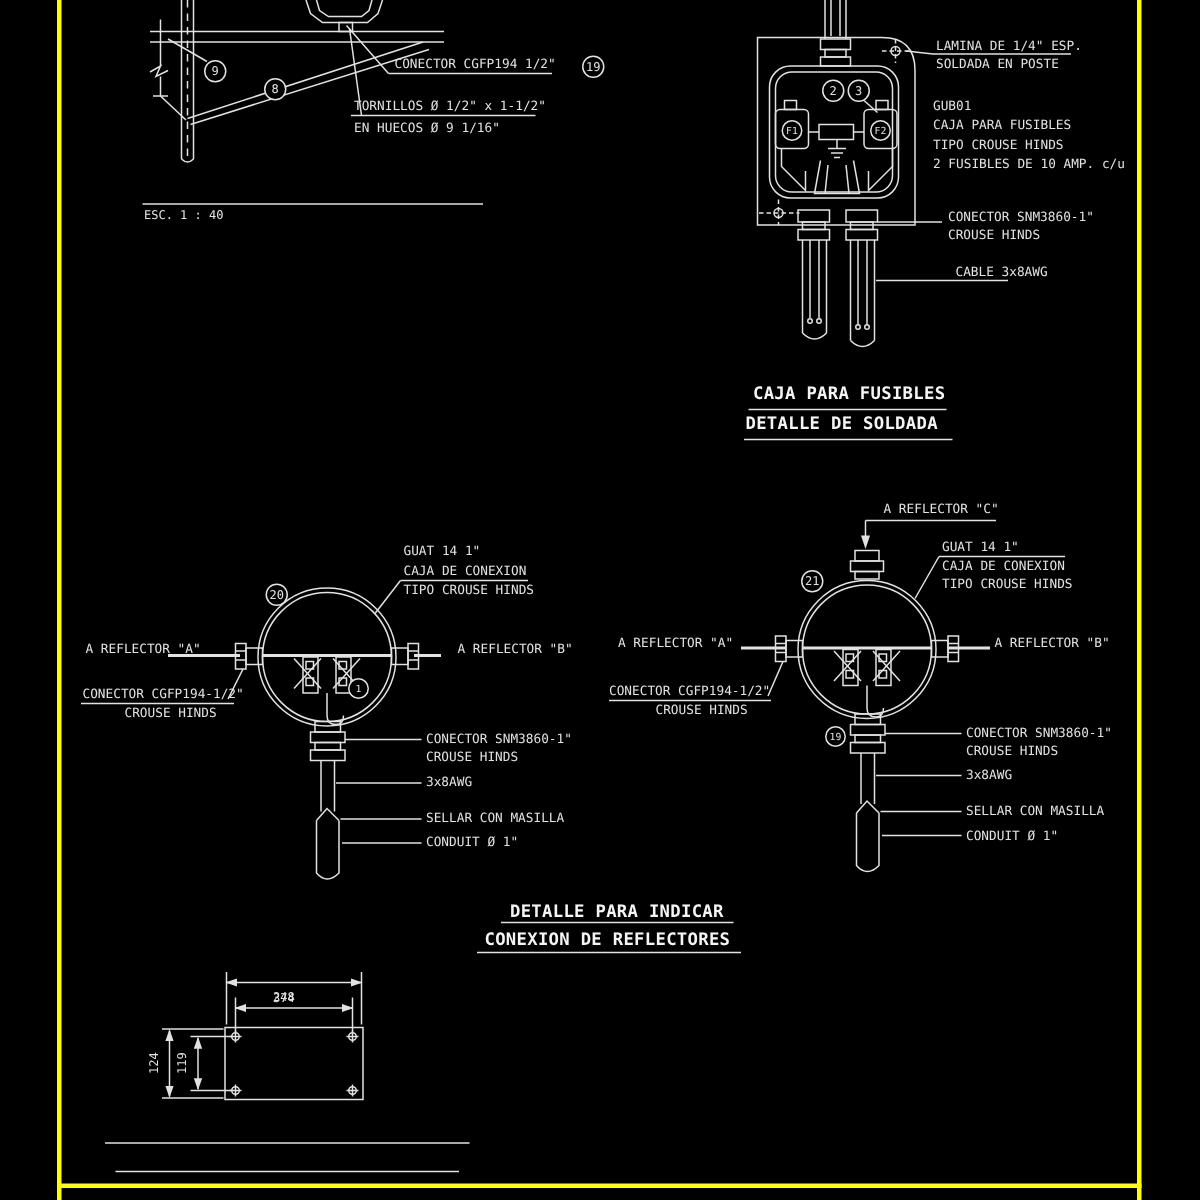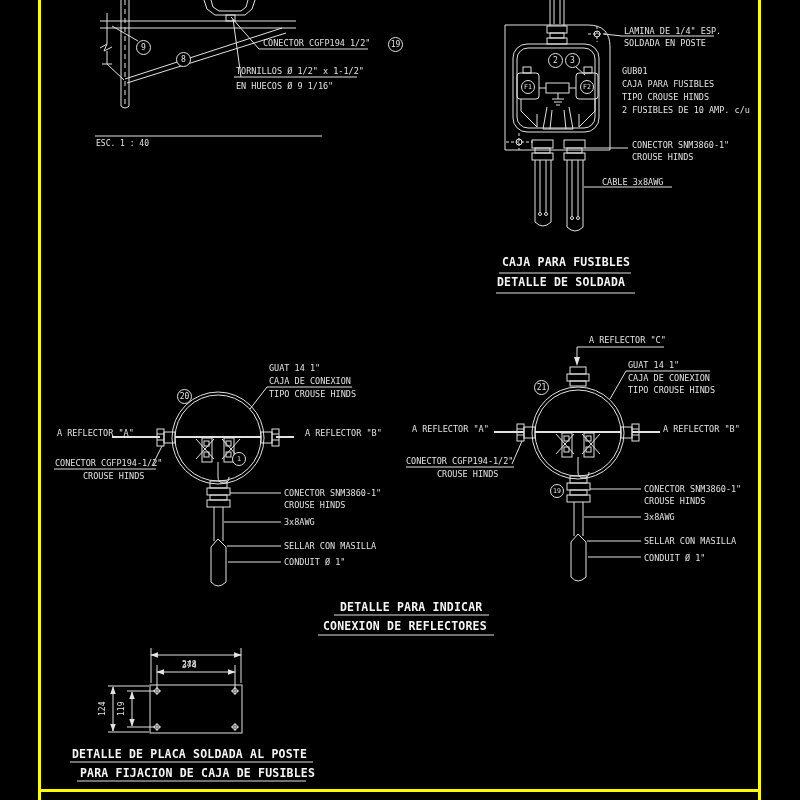--- a/index.html
+++ b/index.html
@@ -259,21 +259,21 @@
 <div class="callout" style="left:388px;top:37px">19</div>
 
 <div class="lbl" style="left:624px;top:26px">LAMINA DE 1/4" ESP.</div>
 <div class="lbl" style="left:624px;top:38px">SOLDADA EN POSTE</div>
 <div class="lbl" style="left:622px;top:66px">GUB01</div>
 <div class="lbl" style="left:622px;top:79px">CAJA PARA FUSIBLES</div>
 <div class="lbl" style="left:622px;top:92px">TIPO CROUSE HINDS</div>
 <div class="lbl" style="left:622px;top:105px">2 FUSIBLES DE 10 AMP. c/u</div>
 <div class="lbl" style="left:632px;top:140px">CONECTOR SNM3860-1"</div>
 <div class="lbl" style="left:632px;top:152px">CROUSE HINDS</div>
-<div class="lbl" style="left:602px;top:177px">CABLE 3x8AWG</div>
+<div class="lbl" style="left:637px;top:177px">CABLE 3x8AWG</div>
 <div class="lbl title" style="left:502px;top:256px">CAJA PARA FUSIBLES</div>
 <div class="lbl title" style="left:497px;top:276px">DETALLE DE SOLDADA</div>
 <div class="callout" style="left:548px;top:53px">2</div>
 <div class="callout" style="left:565px;top:53px">3</div>
 <div class="callout fuse" style="left:521px;top:80px">F1</div>
 <div class="callout fuse" style="left:580px;top:80px">F2</div>
 
 <div class="lbl" style="left:269px;top:363px">GUAT 14 1"</div>
 <div class="lbl" style="left:269px;top:376px">CAJA DE CONEXION</div>
 <div class="lbl" style="left:269px;top:389px">TIPO CROUSE HINDS</div>
@@ -305,16 +305,14 @@
 <div class="callout" style="left:534px;top:380px">21</div>
 <div class="callout fuse" style="left:550px;top:484px">19</div>
 
 <div class="lbl title" style="left:340px;top:601px">DETALLE PARA INDICAR</div>
 <div class="lbl title" style="left:323px;top:620px">CONEXION DE REFLECTORES</div>
 
 <div class="lbl dim" style="left:182px;top:660px">248</div>
 <div class="lbl dim" style="left:182px;top:661px">374</div>
 <div class="lbl dim rot" style="left:98px;top:716px">124</div>
 <div class="lbl dim rot" style="left:117px;top:716px">119</div>
-<div class="lbl title" style="left:72px;top:748px">DETALLE DE PLACA SOLDADA AL POSTE</div>
-<div class="lbl title" style="left:80px;top:767px">PARA FIJACION DE CAJA DE FUSIBLES</div>
 
 </div>
 
 </body></html>

